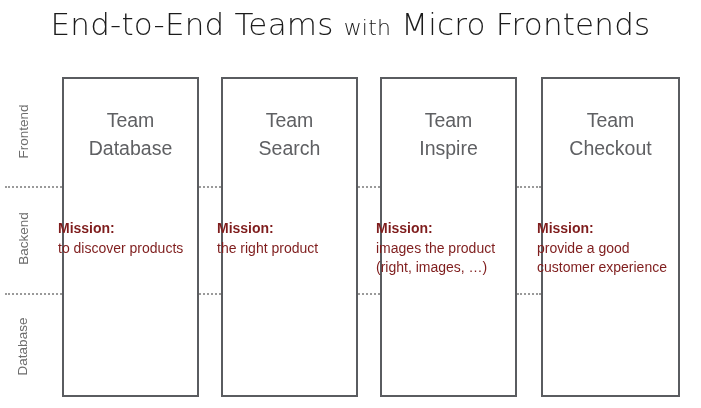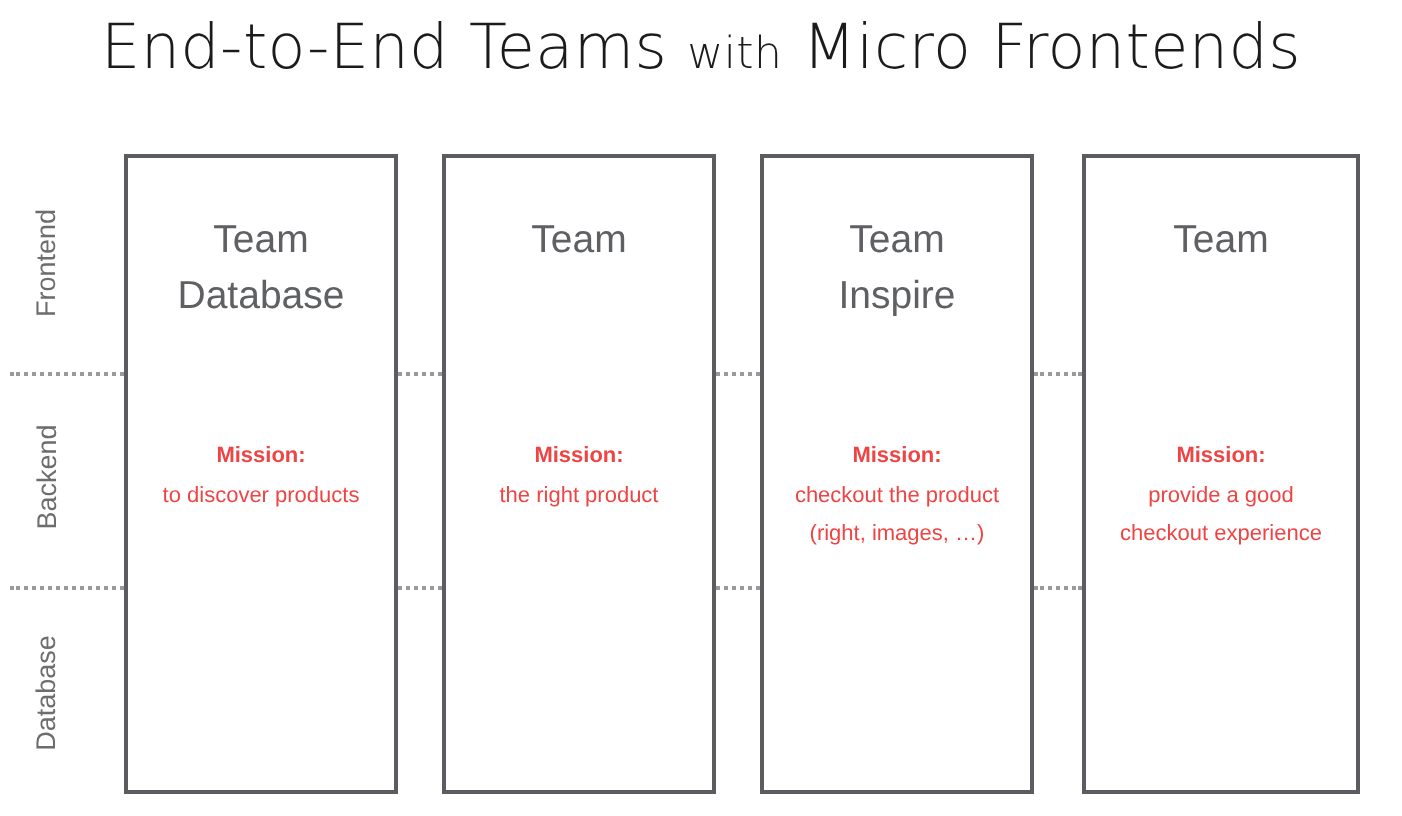--- a/index.html
+++ b/index.html
@@ -98,23 +98,23 @@
     font-size: 19.5px;
     line-height: 28px;
     font-weight: 400;
   }
 
   .team-mission {
     position: absolute;
     left: -6px;
     right: -6px;
     top: 140px;
-    text-align: center;
-    color: #ef4444;
-    font-size: 11px;
+    text-align: left;
+    color: #7f1d1d;
+    font-size: 14px;
     line-height: 19px;
   }
   .team-mission .mission-heading {
     display: block;
     font-weight: bold;
     margin-bottom: 1px;
   }
   .team-mission .mission-line {
     display: block;
     white-space: nowrap;
@@ -158,43 +158,45 @@
     </div>
     <div class="team-mission">
       <span class="mission-heading">Mission:</span>
       <span class="mission-line">to discover products</span>
     </div>
   </div>
 
   <div class="team-box" id="team-box-1">
     <div class="team-name">
       <span>Team</span><br>
+      <span>Search</span>
     </div>
     <div class="team-mission">
       <span class="mission-heading">Mission:</span>
       <span class="mission-line">the right product</span>
     </div>
   </div>
 
   <div class="team-box" id="team-box-2">
     <div class="team-name">
       <span>Team</span><br>
       <span>Inspire</span>
     </div>
     <div class="team-mission">
       <span class="mission-heading">Mission:</span>
-      <span class="mission-line">checkout the product</span>
+      <span class="mission-line">images the product</span>
       <span class="mission-line">(right, images, …)</span>
     </div>
   </div>
 
   <div class="team-box" id="team-box-3">
     <div class="team-name">
       <span>Team</span><br>
+      <span>Checkout</span>
     </div>
     <div class="team-mission">
       <span class="mission-heading">Mission:</span>
       <span class="mission-line">provide a good</span>
-      <span class="mission-line">checkout experience</span>
+      <span class="mission-line">customer experience</span>
     </div>
   </div>
 
 </div>
 
 </body></html>

